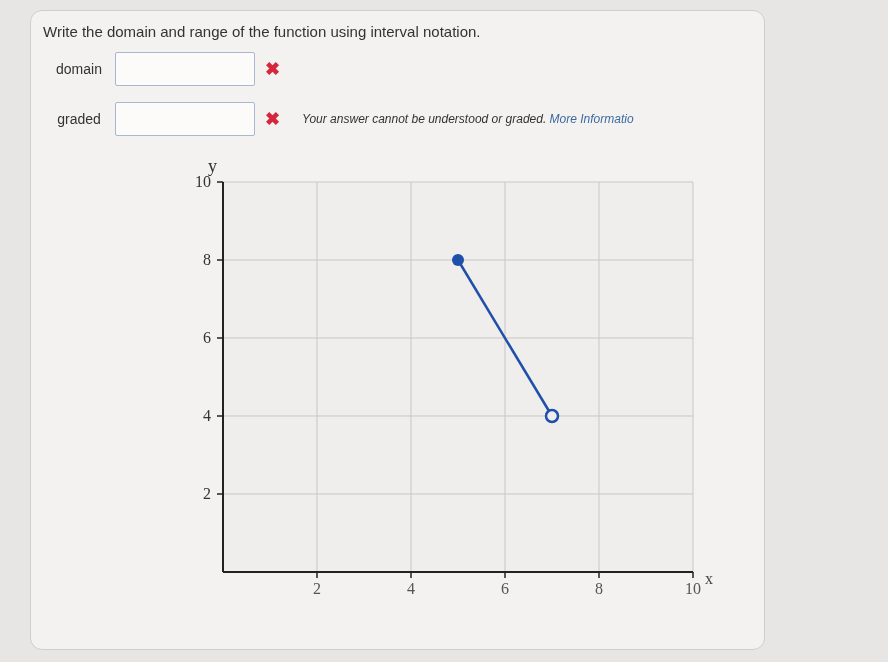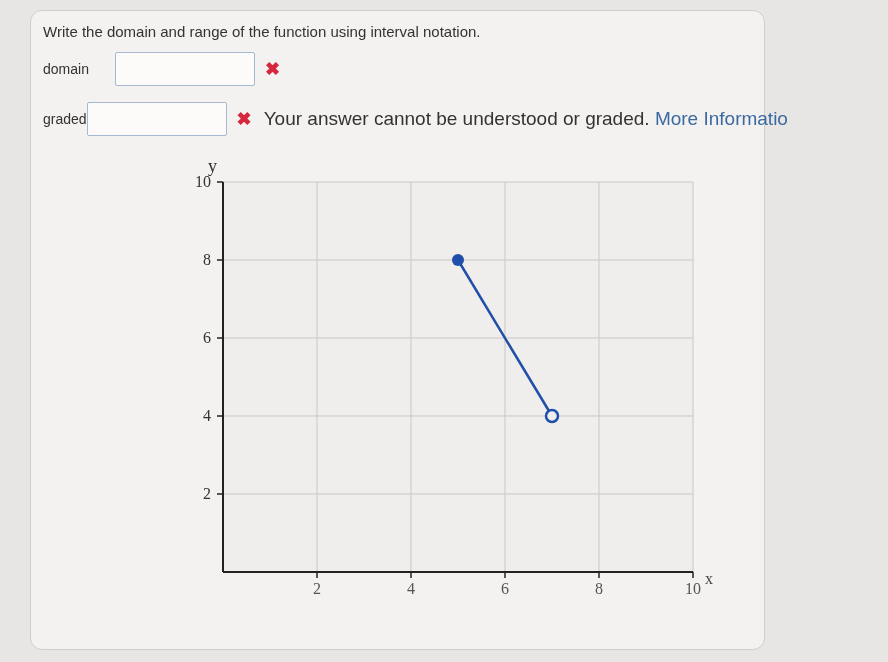--- a/index.html
+++ b/index.html
@@ -28,42 +28,44 @@
     }
     .row {
       display: flex;
       align-items: center;
       margin-bottom: 16px;
     }
     .rowlabel {
       width: 72px;
       font-size: 14px;
       color: #333;
+      text-align: center;
     }
     .ansinput {
       width: 140px;
       height: 34px;
       border: 1px solid #a7b9d1;
       background: #fcfbf9;
       border-radius: 2px;
       font-size: 14px;
       padding: 4px 6px;
     }
     .xmark {
       color: #d6273d;
       font-weight: bold;
       font-size: 18px;
       margin-left: 10px;
       line-height: 1;
     }
     .feedback {
-      font-size: 19px;
+      font-size: 12px;
       color: #333;
-      margin-left: 12px;
+      margin-left: 22px;
       white-space: nowrap;
+      font-style: italic;
     }
     .feedback .link { color: #3a6aa0; }
     .chart-wrap {
       margin-top: 10px;
       margin-left: 120px;
     }
     svg { display:block; }
   </style>
 </head>
 <body>

